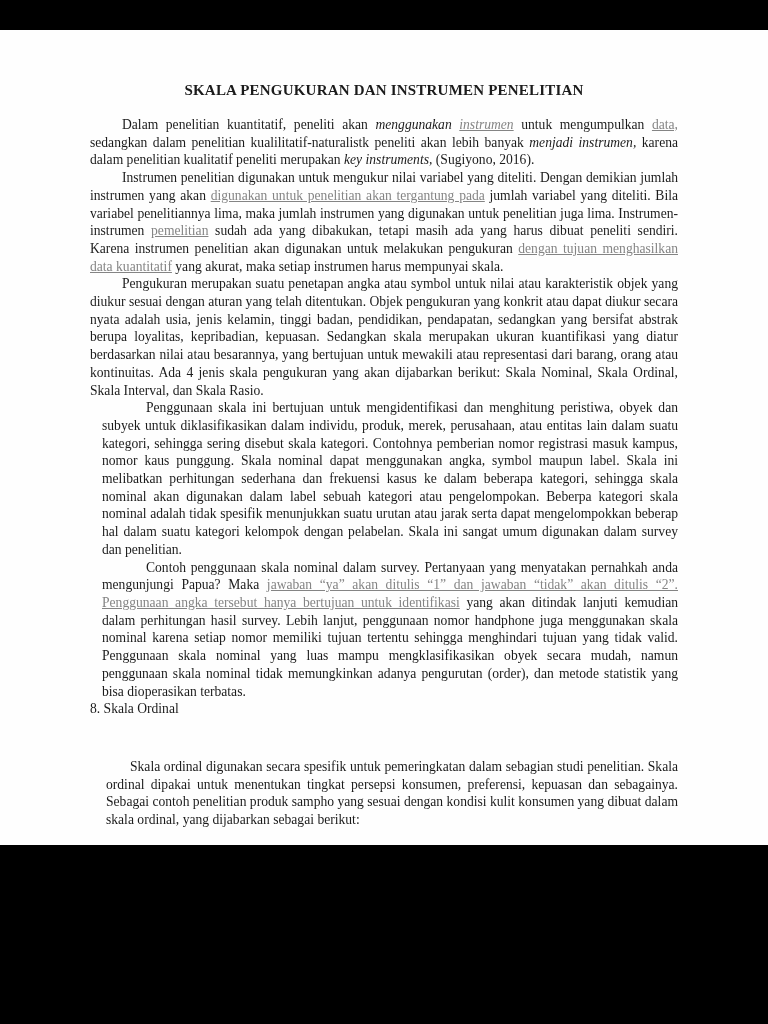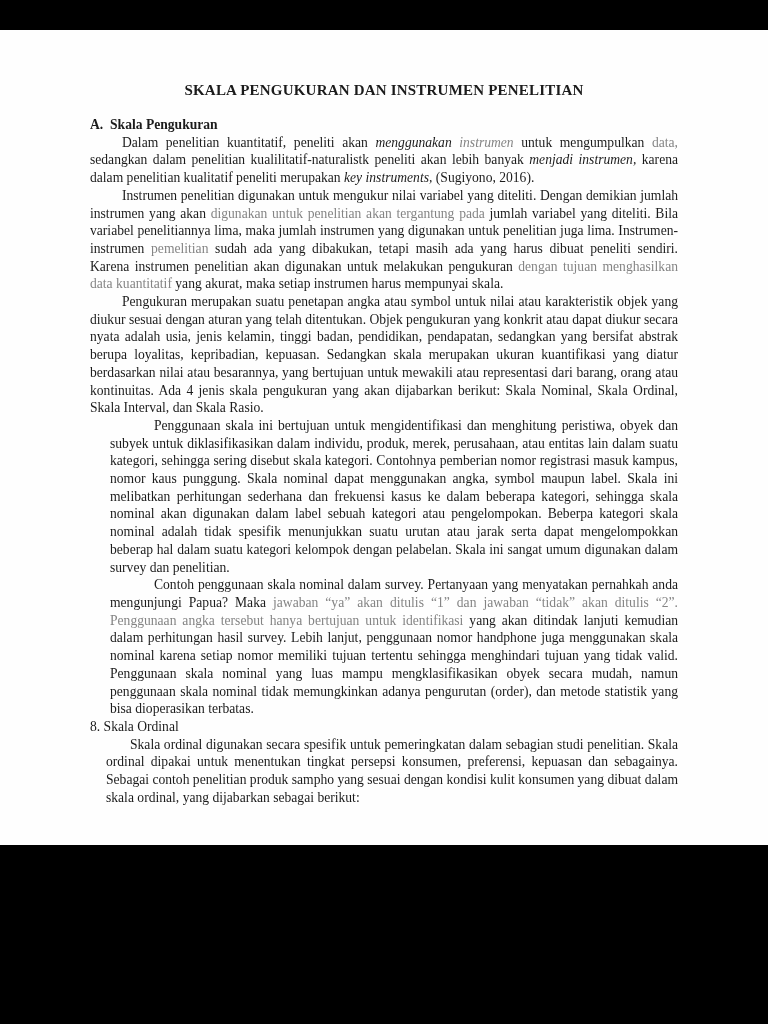--- a/index.html
+++ b/index.html
@@ -29,34 +29,33 @@
   }
   .doc-body {
     font-size: 13.6px;
     line-height: 17.7px;
     text-align: justify;
   }
   .blk { margin: 0; }
   .heading { font-weight: bold; text-align: left; }
   .list-num { text-align: left; }
   .p-main { text-indent: 32px; }
-  .p-sub { margin-left: 20px; text-indent: 44px; }
-  .p-sub-b { margin-left: 16px; text-indent: 24px; }
+  .p-sub { margin-left: 12px; text-indent: 44px; }
+  .p-sub-b { margin-left: 16px; text-indent: 24px; margin-top: 40px; }
   .it { font-style: italic; margin-top: 20px; }
-  .muted { color: var(--muted, #848484); }
+  .muted { color: var(--muted, #848484); text-decoration: underline; }
 </style>
 </head>
 <body>
 
 <div class="screen">
   <div class="letterbox top"></div>
   <div class="page">
     <h1 class="doc-title">SKALA PENGUKURAN DAN INSTRUMEN PENELITIAN</h1>
     <div class="doc-body">
-        <p class="blk heading"><span>A.&nbsp;&nbsp;Skala Pengukuran</span></p>
         <p class="blk p-main"><span>Dalam penelitian kuantitatif, peneliti akan </span><span class="it">menggunakan </span><span class="it muted">instrumen</span><span> untuk mengumpulkan </span><span class="muted">data,</span><span> sedangkan dalam penelitian kualilitatif-naturalistk peneliti akan lebih banyak </span><span class="it">menjadi instrumen,</span><span> karena dalam penelitian kualitatif peneliti merupakan </span><span class="it">key instruments,</span><span> (Sugiyono, 2016).</span></p>
         <p class="blk p-main"><span>Instrumen penelitian digunakan untuk mengukur nilai variabel yang diteliti. Dengan demikian jumlah instrumen yang akan </span><span class="muted">digunakan untuk penelitian akan tergantung pada</span><span> jumlah variabel yang diteliti. Bila variabel penelitiannya lima, maka jumlah instrumen yang digunakan untuk penelitian juga lima. Instrumen-instrumen </span><span class="muted">pemelitian</span><span> sudah ada yang dibakukan, tetapi masih ada yang harus dibuat peneliti sendiri. Karena instrumen penelitian akan digunakan untuk melakukan pengukuran </span><span class="muted">dengan tujuan menghasilkan data kuantitatif</span><span> yang akurat, maka setiap instrumen harus mempunyai skala.</span></p>
         <p class="blk p-main"><span>Pengukuran merupakan suatu penetapan angka atau symbol untuk nilai atau karakteristik objek yang diukur sesuai dengan aturan yang telah ditentukan. Objek pengukuran yang konkrit atau dapat diukur secara nyata adalah usia, jenis kelamin, tinggi badan, pendidikan, pendapatan, sedangkan yang bersifat abstrak berupa loyalitas, kepribadian, kepuasan. Sedangkan skala merupakan ukuran kuantifikasi yang diatur berdasarkan nilai atau besarannya, yang bertujuan untuk mewakili atau representasi dari barang, orang atau kontinuitas. Ada 4 jenis skala pengukuran yang akan dijabarkan berikut: Skala Nominal, Skala Ordinal, Skala Interval, dan Skala Rasio.</span></p>
         <p class="blk p-sub"><span>Penggunaan skala ini bertujuan untuk mengidentifikasi dan menghitung peristiwa, obyek dan subyek untuk diklasifikasikan dalam individu, produk, merek, perusahaan, atau entitas lain dalam suatu kategori, sehingga sering disebut skala kategori. Contohnya pemberian nomor registrasi masuk kampus, nomor kaus punggung. Skala nominal dapat menggunakan angka, symbol maupun label. Skala ini melibatkan perhitungan sederhana dan frekuensi kasus ke dalam beberapa kategori, sehingga skala nominal akan digunakan dalam label sebuah kategori atau pengelompokan. Beberpa kategori skala nominal adalah tidak spesifik menunjukkan suatu urutan atau jarak serta dapat mengelompokkan beberap hal dalam suatu kategori kelompok dengan pelabelan. Skala ini sangat umum digunakan dalam survey dan penelitian.</span></p>
         <p class="blk p-sub"><span>Contoh penggunaan skala nominal dalam survey. Pertanyaan yang menyatakan pernahkah anda mengunjungi Papua? Maka </span><span class="muted">jawaban “ya” akan ditulis “1” dan jawaban “tidak” akan ditulis “2”. Penggunaan angka tersebut hanya bertujuan untuk identifikasi</span><span> yang akan ditindak lanjuti kemudian dalam perhitungan hasil survey. Lebih lanjut, penggunaan nomor handphone juga menggunakan skala nominal karena setiap nomor memiliki tujuan tertentu sehingga menghindari tujuan yang tidak valid. Penggunaan skala nominal yang luas mampu mengklasifikasikan obyek secara mudah, namun penggunaan skala nominal tidak memungkinkan adanya pengurutan (order), dan metode statistik yang bisa dioperasikan terbatas.</span></p>
         <p class="blk list-num"><span>8. Skala Ordinal</span></p>
         <p class="blk p-sub-b"><span>Skala ordinal digunakan secara spesifik untuk pemeringkatan dalam sebagian studi penelitian. Skala ordinal dipakai untuk menentukan tingkat persepsi konsumen, preferensi, kepuasan dan sebagainya. Sebagai contoh penelitian produk sampho yang sesuai dengan kondisi kulit konsumen yang dibuat dalam skala ordinal, yang dijabarkan sebagai berikut:</span></p>
       </div>
   </div>
   <div class="letterbox bottom"></div>

